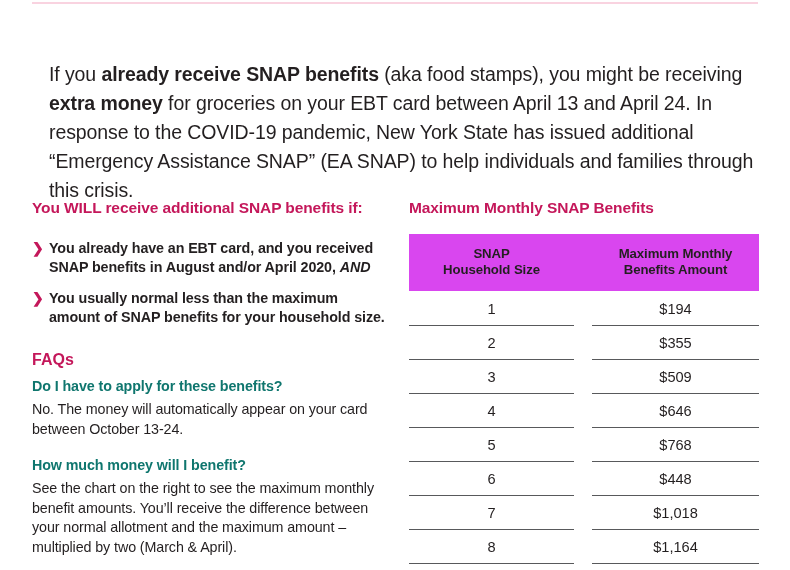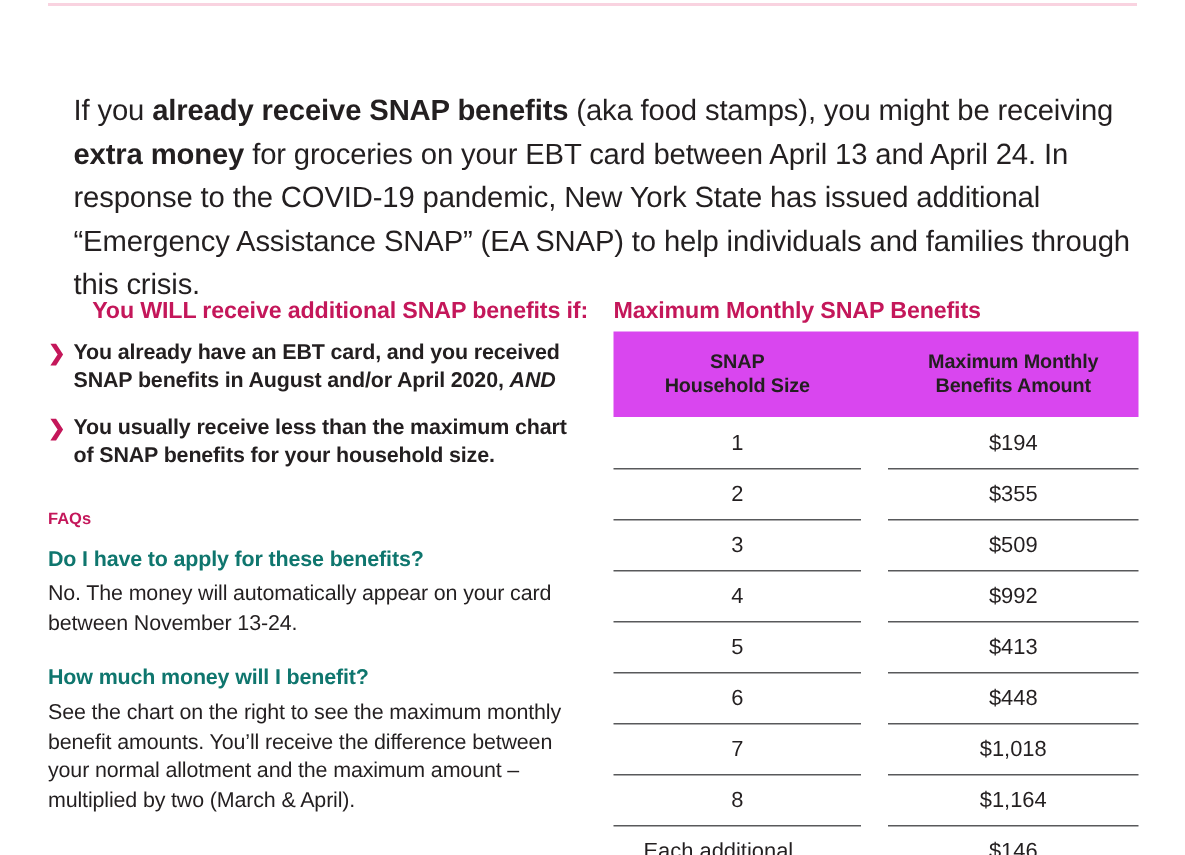--- a/index.html
+++ b/index.html
@@ -61,22 +61,21 @@
     top: 198px;
     width: 326px;
   }
 
   .crimson-head {
     color: #c4175a;
     font-weight: 700;
     font-size: 15.5px;
     line-height: 19px;
     letter-spacing: -0.1px;
-    margin: 0 0 9px 0;
-    text-align: right;
+    margin: 0 0 22px 0;
   }
 
   .bullet-list {
     margin: 0;
     padding: 0;
     list-style: none;
   }
   .bullet-item {
     position: relative;
     padding-left: 17px;
@@ -95,21 +94,21 @@
     color: #c4175a;
     font-size: 14px;
     font-weight: 700;
     line-height: 18.5px;
   }
   .bullet-item i { font-style: italic; }
 
   .faq-title {
     color: #c4175a;
     font-weight: 700;
-    font-size: 11px;
+    font-size: 16px;
     line-height: 19px;
     margin: 24px 0 8px 0;
   }
   .faq-q {
     font-weight: 700;
     font-size: 14.3px;
     line-height: 18px;
     letter-spacing: -0.1px;
     margin: 0 0 5px 0;
     color: #0f766e;
@@ -124,21 +123,21 @@
   }
   .faq-a:last-child { margin-bottom: 0; }
 
   
   .tbl-title {
     color: #c4175a;
     font-weight: 700;
     font-size: 15.5px;
     line-height: 19px;
     letter-spacing: -0.1px;
-    margin: 0 0 4px 0;
+    margin: 0 0 17px 0;
   }
   .tbl {
     width: 326px;
     border-collapse: separate;
     border-spacing: 0;
     table-layout: fixed;
   }
   .tbl th {
     background: #d946ef;
     font-weight: 700;
@@ -182,28 +181,28 @@
   <div class="top-rule"></div>
 
   <p class="intro" id="intro-para"><span>If you </span><b>already receive SNAP benefits</b><span> (aka food stamps), you might be receiving </span><b>extra money</b><span> for groceries on your EBT card between April 13 and April 24. In response to the COVID-19 pandemic, New York State has issued additional “Emergency Assistance SNAP” (EA SNAP) to help individuals and families through this crisis.</span></p>
 
   <div class="col-left">
 
     <h2 class="crimson-head">You WILL receive additional SNAP benefits if:</h2>
 
     <ul class="bullet-list" id="bullet-list">
         <li class="bullet-item"><span class="chev">❯</span><span>You already have an EBT card, and you received SNAP benefits in August and/or April 2020, </span><i>AND</i></li>
-        <li class="bullet-item"><span class="chev">❯</span><span>You usually receive less than the maximum chart of SNAP benefits for your household size.</span></li>
+        <li class="bullet-item"><span class="chev">❯</span><span>You usually normal less than the maximum amount of SNAP benefits for your household size.</span></li>
       </ul>
 
     <h2 class="faq-title">FAQs</h2>
 
     <div id="faq-entries">
         <p class="faq-q">Do I have to apply for these benefits?</p>
-        <p class="faq-a">No. The money will automatically appear on your card between November 13-24.</p>
+        <p class="faq-a">No. The money will automatically appear on your card between October 13-24.</p>
         <p class="faq-q">How much money will I benefit?</p>
         <p class="faq-a">See the chart on the right to see the maximum monthly benefit amounts. You’ll receive the difference between your normal allotment and the maximum amount – multiplied by two (March &amp; April).</p>
       </div>
 
   </div>
 
   <div class="col-right">
 
     <h2 class="tbl-title">Maximum Monthly SNAP Benefits</h2>
 
@@ -233,26 +232,26 @@
             <td>$355</td>
           </tr>
           <tr>
             <td>3</td>
             <td class="gap-cell"></td>
             <td>$509</td>
           </tr>
           <tr>
             <td>4</td>
             <td class="gap-cell"></td>
-            <td>$992</td>
+            <td>$646</td>
           </tr>
           <tr>
             <td>5</td>
             <td class="gap-cell"></td>
-            <td>$413</td>
+            <td>$768</td>
           </tr>
           <tr>
             <td>6</td>
             <td class="gap-cell"></td>
             <td>$448</td>
           </tr>
           <tr>
             <td>7</td>
             <td class="gap-cell"></td>
             <td>$1,018</td>

